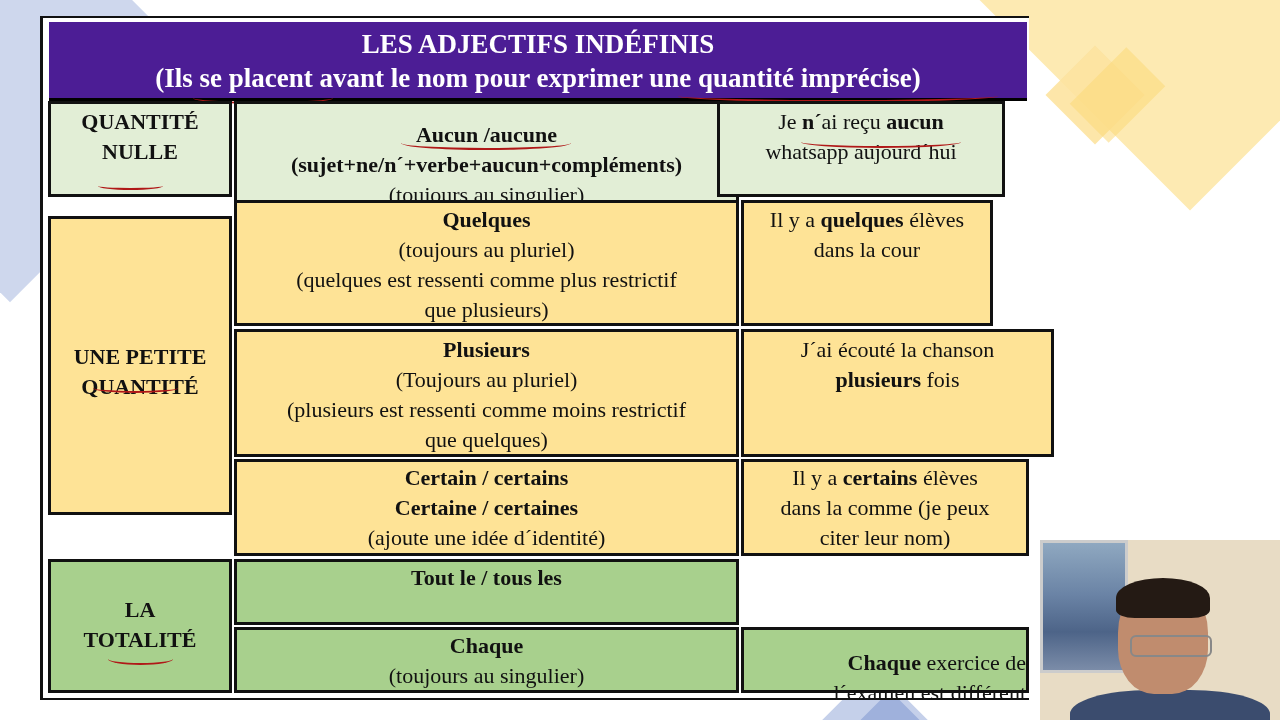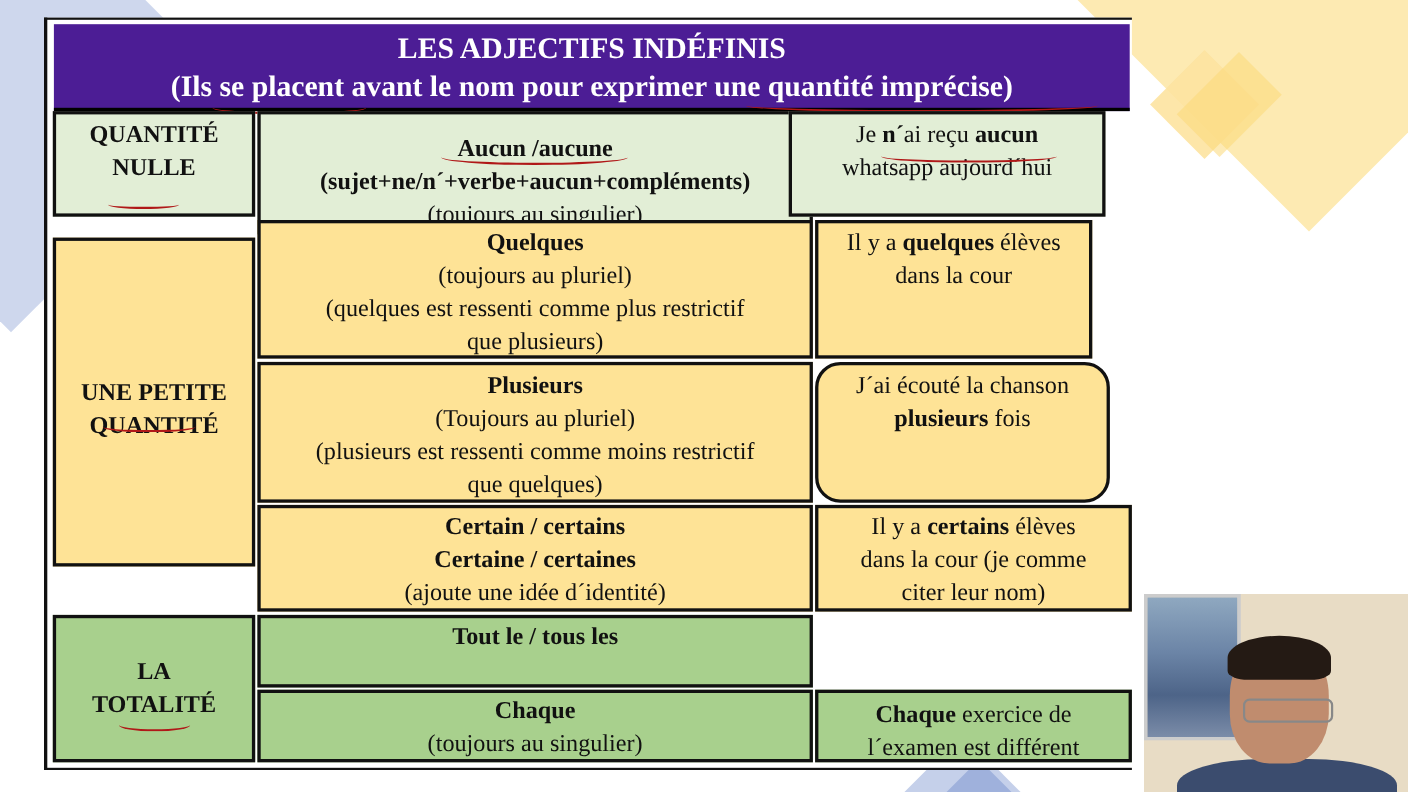--- a/index.html
+++ b/index.html
@@ -142,51 +142,51 @@
     <div><span>Il y a </span><b>quelques</b><span> élèves</span></div>
     <div>dans la cour</div>
   </div>
 
   <div class="cell yellow" style="left:191px;top:311px;width:505px;height:128px;padding-top:3px;">
     <div><b>Plusieurs</b></div>
     <div>(Toujours au pluriel)</div>
     <div>(plusieurs est ressenti comme moins restrictif</div>
     <div>que quelques)</div>
   </div>
-  <div class="cell yellow" style="left:698px;top:311px;width:268px;height:128px;padding-top:3px;border-radius:23px;">
+  <div class="cell yellow" style="left:698px;top:311px;width:313px;height:128px;padding-top:3px;">
     <div>J´ai écouté la chanson</div>
     <div><b>plusieurs</b><span> fois</span></div>
   </div>
 
   <div class="cell yellow" style="left:191px;top:441px;width:505px;height:97px;padding-top:1px;">
     <div><b>Certain / certains</b></div>
     <div><b>Certaine / certaines</b></div>
     <div>(ajoute une idée d´identité)</div>
   </div>
   <div class="cell yellow" style="left:698px;top:441px;width:288px;height:97px;padding-top:1px;">
     <div><span>Il y a </span><b>certains</b><span> élèves</span></div>
-    <div>dans la cour (je comme</div>
+    <div>dans la comme (je peux</div>
     <div>citer leur nom)</div>
   </div>
 
   <div class="cell green cat" style="left:5px;top:541px;width:184px;height:134px;padding-top:33px;">
     <div>LA</div>
     <div>TOTALITÉ</div>
   </div>
   <div class="annot" style="left:65px;top:635px;width:65px;height:10px;"></div>
 
   <div class="cell green" style="left:191px;top:541px;width:505px;height:66px;padding-top:1px;">
     <div><b>Tout le / tous les</b></div>
   </div>
 
   <div class="cell green" style="left:191px;top:609px;width:505px;height:66px;padding-top:1px;">
     <div><b>Chaque</b></div>
     <div>(toujours au singulier)</div>
   </div>
-  <div class="cell green" style="left:698px;top:609px;width:288px;height:66px;padding-top:4px;">
+  <div class="cell green" style="left:698px;top:609px;width:288px;height:66px;padding-top:18px;text-align:right;">
     <div><b>Chaque</b><span> exercice de</span></div>
     <div>l´examen est différent</div>
   </div>
 </div>
 
 <div class="webcam">
   <div class="painting"></div>
   <div class="shirt"></div>
   <div class="person-head"></div>
   <div class="person-hair"></div>

